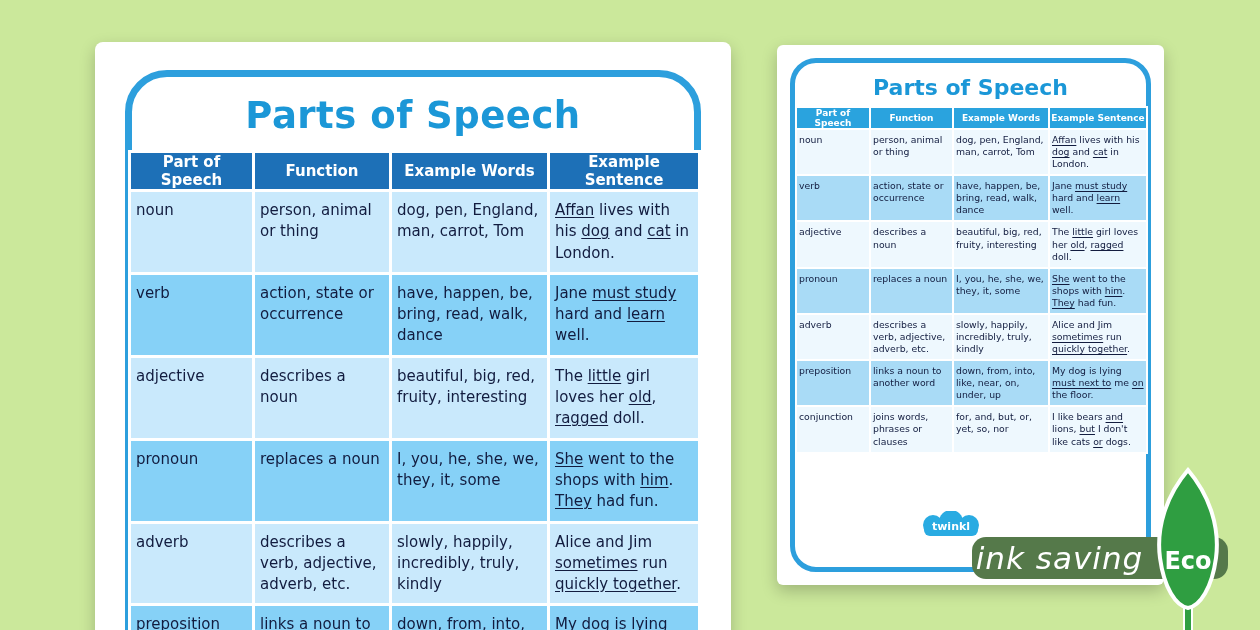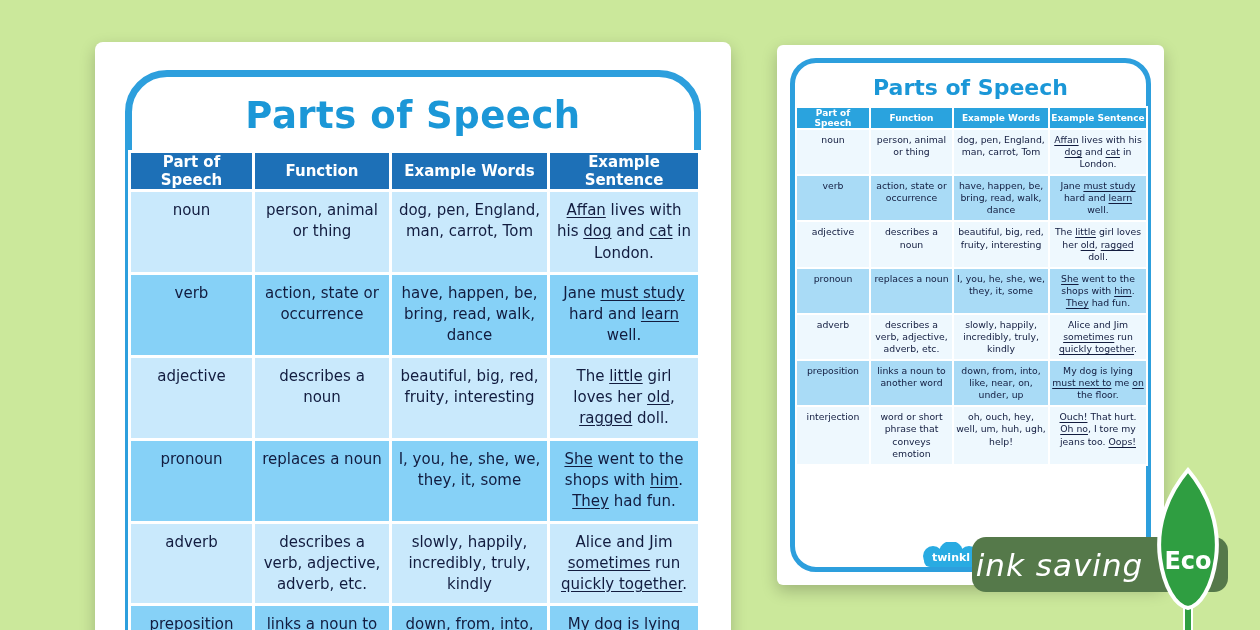--- a/index.html
+++ b/index.html
@@ -24,40 +24,40 @@
 
   .title { position:absolute; width:100%; text-align:center; color:var(--title_blue,#1b97d7); font-weight:bold; }
   .poster-large .title { top:52px; font-size:37px; letter-spacing:0.5px; }
   .poster-small .title { top:30px; font-size:22px; }
 
   table { border-collapse:collapse; table-layout:fixed; position:absolute; }
   .poster-large table { left:33px; top:108px; width:570px; }
   .poster-small table { left:18px; top:61px; width:351px; }
 
   th { color:var(--header_text,#fff); font-weight:bold; text-align:center; vertical-align:middle;margin-left:38px; }
-  td { text-align:center; vertical-align:top; }
+  td { vertical-align:top; }
 
   .poster-large th { background:var(--header_bg_large,#1d70b7); font-size:15px; height:34px; border:3px solid #fff; }
   .poster-large td { border:3px solid #fff; font-size:15px; line-height:1.42; padding:8px 5px; }
   .poster-large tbody tr { height:78px; }
   .poster-large tbody tr:nth-child(3) { height:56px; }
   .poster-large tbody tr:nth-child(odd) td { background:var(--row_light_large,#c9e9fc); }
   .poster-large tbody tr:nth-child(even) td { background:var(--row_dark_large,#86d1f7); }
 
   .poster-small th { background:var(--header_bg_small,#2aa3de); font-size:9px; height:21px; border:2px solid #fff; }
   .poster-small td { border:2px solid #fff; font-size:9.3px; line-height:1.3; padding:4px 2px; }
   .poster-small tbody tr:nth-child(odd) td { background:var(--row_light_small,#eef8fe); }
   .poster-small tbody tr:nth-child(even) td { background:var(--row_dark_small,#a9dbf6); }
 
   u { text-underline-offset:2px; }
 
-  .logo { position:absolute; left:139px; top:497px; width:70px; height:26px; }
+  .logo { position:absolute; left:139px; top:466px; width:70px; height:26px; }
 
   .eco-pill {
-    position:absolute; left:972px; top:537px; width:256px; height:55px;
+    position:absolute; left:972px; top:537px; width:256px; height:42px;
     background:var(--eco_pill_bg,#55794a); border-radius:14px; z-index:5;
     display:flex; align-items:center;
   }
   .eco-pill .pill-text {
     width:175px; text-align:center; color:#fff; font-size:31px;
     font-style:italic; font-weight:500; letter-spacing:1px;
   }
   .eco-leaf { position:absolute; left:1148px; top:466px; width:80px; height:170px; z-index:6; }
 </style>
 </head>
@@ -171,24 +171,24 @@
           <td>slowly, happily, incredibly, truly, kindly</td>
           <td>Alice and Jim <u>sometimes</u> run <u>quickly together</u>.</td>
         </tr>
         <tr>
           <td>preposition</td>
           <td>links a noun to another word</td>
           <td>down, from, into, like, near, on, under, up</td>
           <td>My dog is lying <u>must next to</u> me <u>on</u> the floor.</td>
         </tr>
         <tr>
-          <td>interjection</td>
-          <td>word or short phrase that conveys emotion</td>
-          <td>oh, ouch, hey, well, um, huh, ugh, help!</td>
-          <td><u>Ouch!</u> That hurt. <u>Oh no</u>, I tore my jeans too. <u>Oops!</u></td>
+          <td>conjunction</td>
+          <td>joins words, phrases or clauses</td>
+          <td>for, and, but, or, yet, so, nor</td>
+          <td>I like bears <u>and</u> lions, <u>but</u> I don't like cats <u>or</u> dogs.</td>
         </tr>
       </tbody>
   </table>
 
   <div class="logo">
     <svg width="70" height="26" viewBox="0 0 70 26">
       <g fill="#29abe2">
         <circle cx="17" cy="14" r="10"></circle>
         <circle cx="35" cy="11" r="12"></circle>
         <circle cx="53" cy="14" r="10"></circle>

